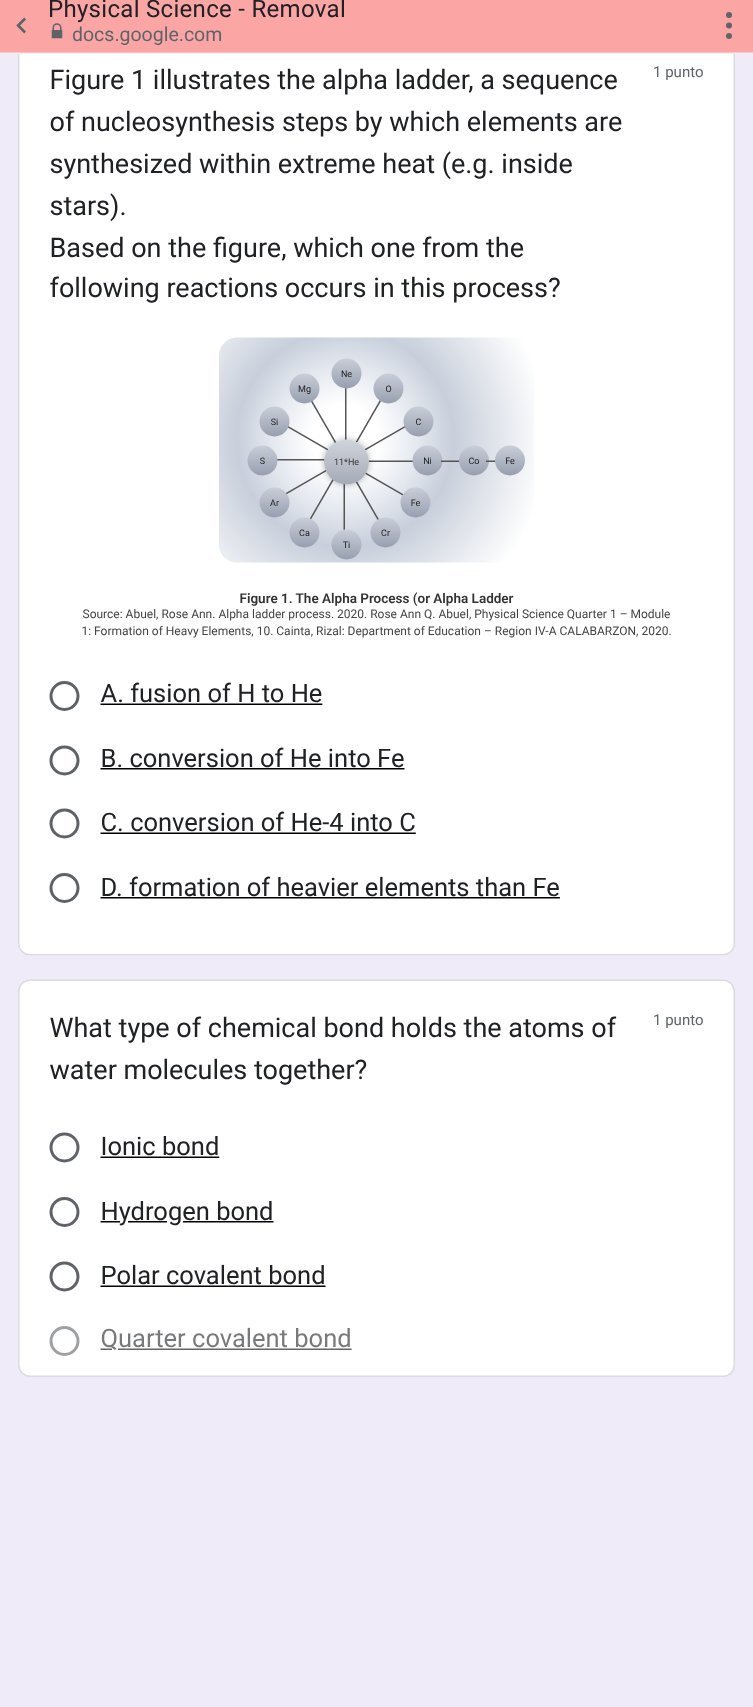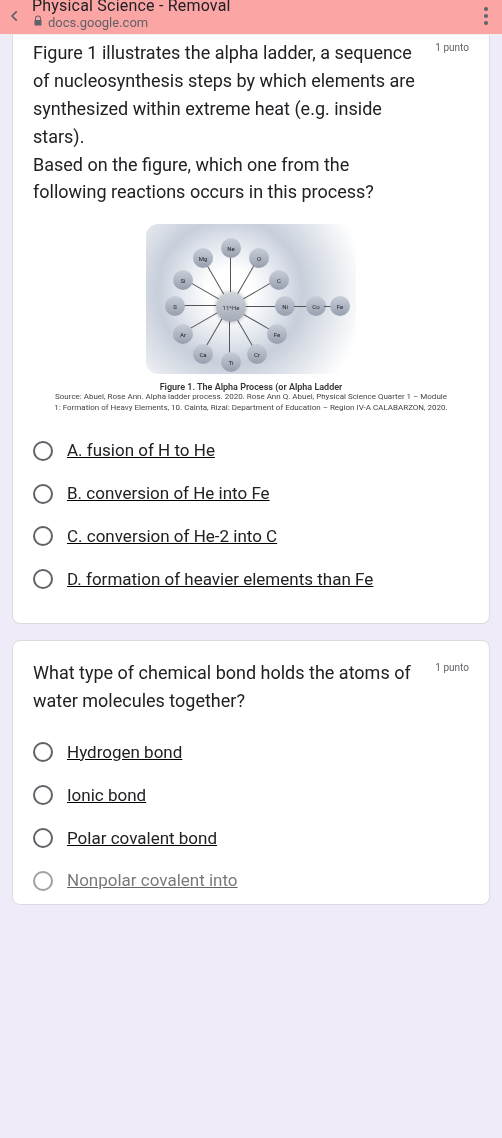--- a/index.html
+++ b/index.html
@@ -52,21 +52,21 @@
       border-radius: 12px;
       position: relative;
     }
     .wheel { position:absolute; left:15px; top:10px; width:140px; height:140px; }
     .hub { position:absolute; left:55px; top:58px; width:30px; height:30px; border-radius:50%; background:linear-gradient(#d0d4dc,#a4aab6); box-shadow:0 0 4px rgba(0,0,0,0.3); font-size:6px; color:#333; display:flex; align-items:center; justify-content:center;}
     .node { position:absolute; width:20px; height:20px; border-radius:50%; background:linear-gradient(#c9ced8,#979faf); font-size:6px; color:#222; display:flex; align-items:center; justify-content:center;}
     .spoke { position:absolute; left:69px; top:72px; width:50px; height:1px; background:#555; transform-origin:0 0;}
     .ext-node { position:absolute; width:20px; height:20px; border-radius:50%; background:linear-gradient(#c9ced8,#979faf); font-size:6px; color:#222; display:flex; align-items:center; justify-content:center;}
     .ext-line{ position:absolute; height:1px; background:#555;}
 
-    .caption-title { font-size: 9px; font-weight: 600; color: #333; text-align:center; margin-top:4px;}
+    .caption-title { font-size: 9px; font-weight: 600; color: #333; text-align:center; margin-top:16px;}
     .caption-source { font-size: 8px; color: #444; text-align:center; line-height:1.3; padding:0 20px;}
 
     .options { margin-top: 16px; }
     .option {
       display: flex;
       align-items: center;
       padding: 10px 0;
       gap: 14px;
       cursor: pointer;
       text-decoration: underline;
@@ -155,46 +155,46 @@
     <div class="option">
       <div class="radio"></div>
       <div class="option-label">A. fusion of H to He</div>
     </div>
     <div class="option">
       <div class="radio"></div>
       <div class="option-label">B. conversion of He into Fe</div>
     </div>
     <div class="option">
       <div class="radio"></div>
-      <div class="option-label">C. conversion of He-2 into C</div>
+      <div class="option-label">C. conversion of He-4 into C</div>
     </div>
     <div class="option">
       <div class="radio"></div>
       <div class="option-label">D. formation of heavier elements than Fe</div>
     </div>
   </div>
 </div>
 
 <div class="card">
   <div class="qrow">
     <div class="question">What type of chemical bond holds the atoms of water molecules together?</div>
     <div class="points">1 punto</div>
   </div>
 
   <div class="options">
     <div class="option">
       <div class="radio"></div>
+      <div class="option-label">Ionic bond</div>
+    </div>
+    <div class="option">
+      <div class="radio"></div>
       <div class="option-label">Hydrogen bond</div>
     </div>
     <div class="option">
       <div class="radio"></div>
-      <div class="option-label">Ionic bond</div>
-    </div>
-    <div class="option">
-      <div class="radio"></div>
       <div class="option-label">Polar covalent bond</div>
     </div>
     <div class="option" style="opacity:0.6; margin-bottom:-20px;">
       <div class="radio"></div>
-      <div class="option-label">Nonpolar covalent into</div>
+      <div class="option-label">Quarter covalent bond</div>
     </div>
   </div>
 </div>
 
 </body></html>

